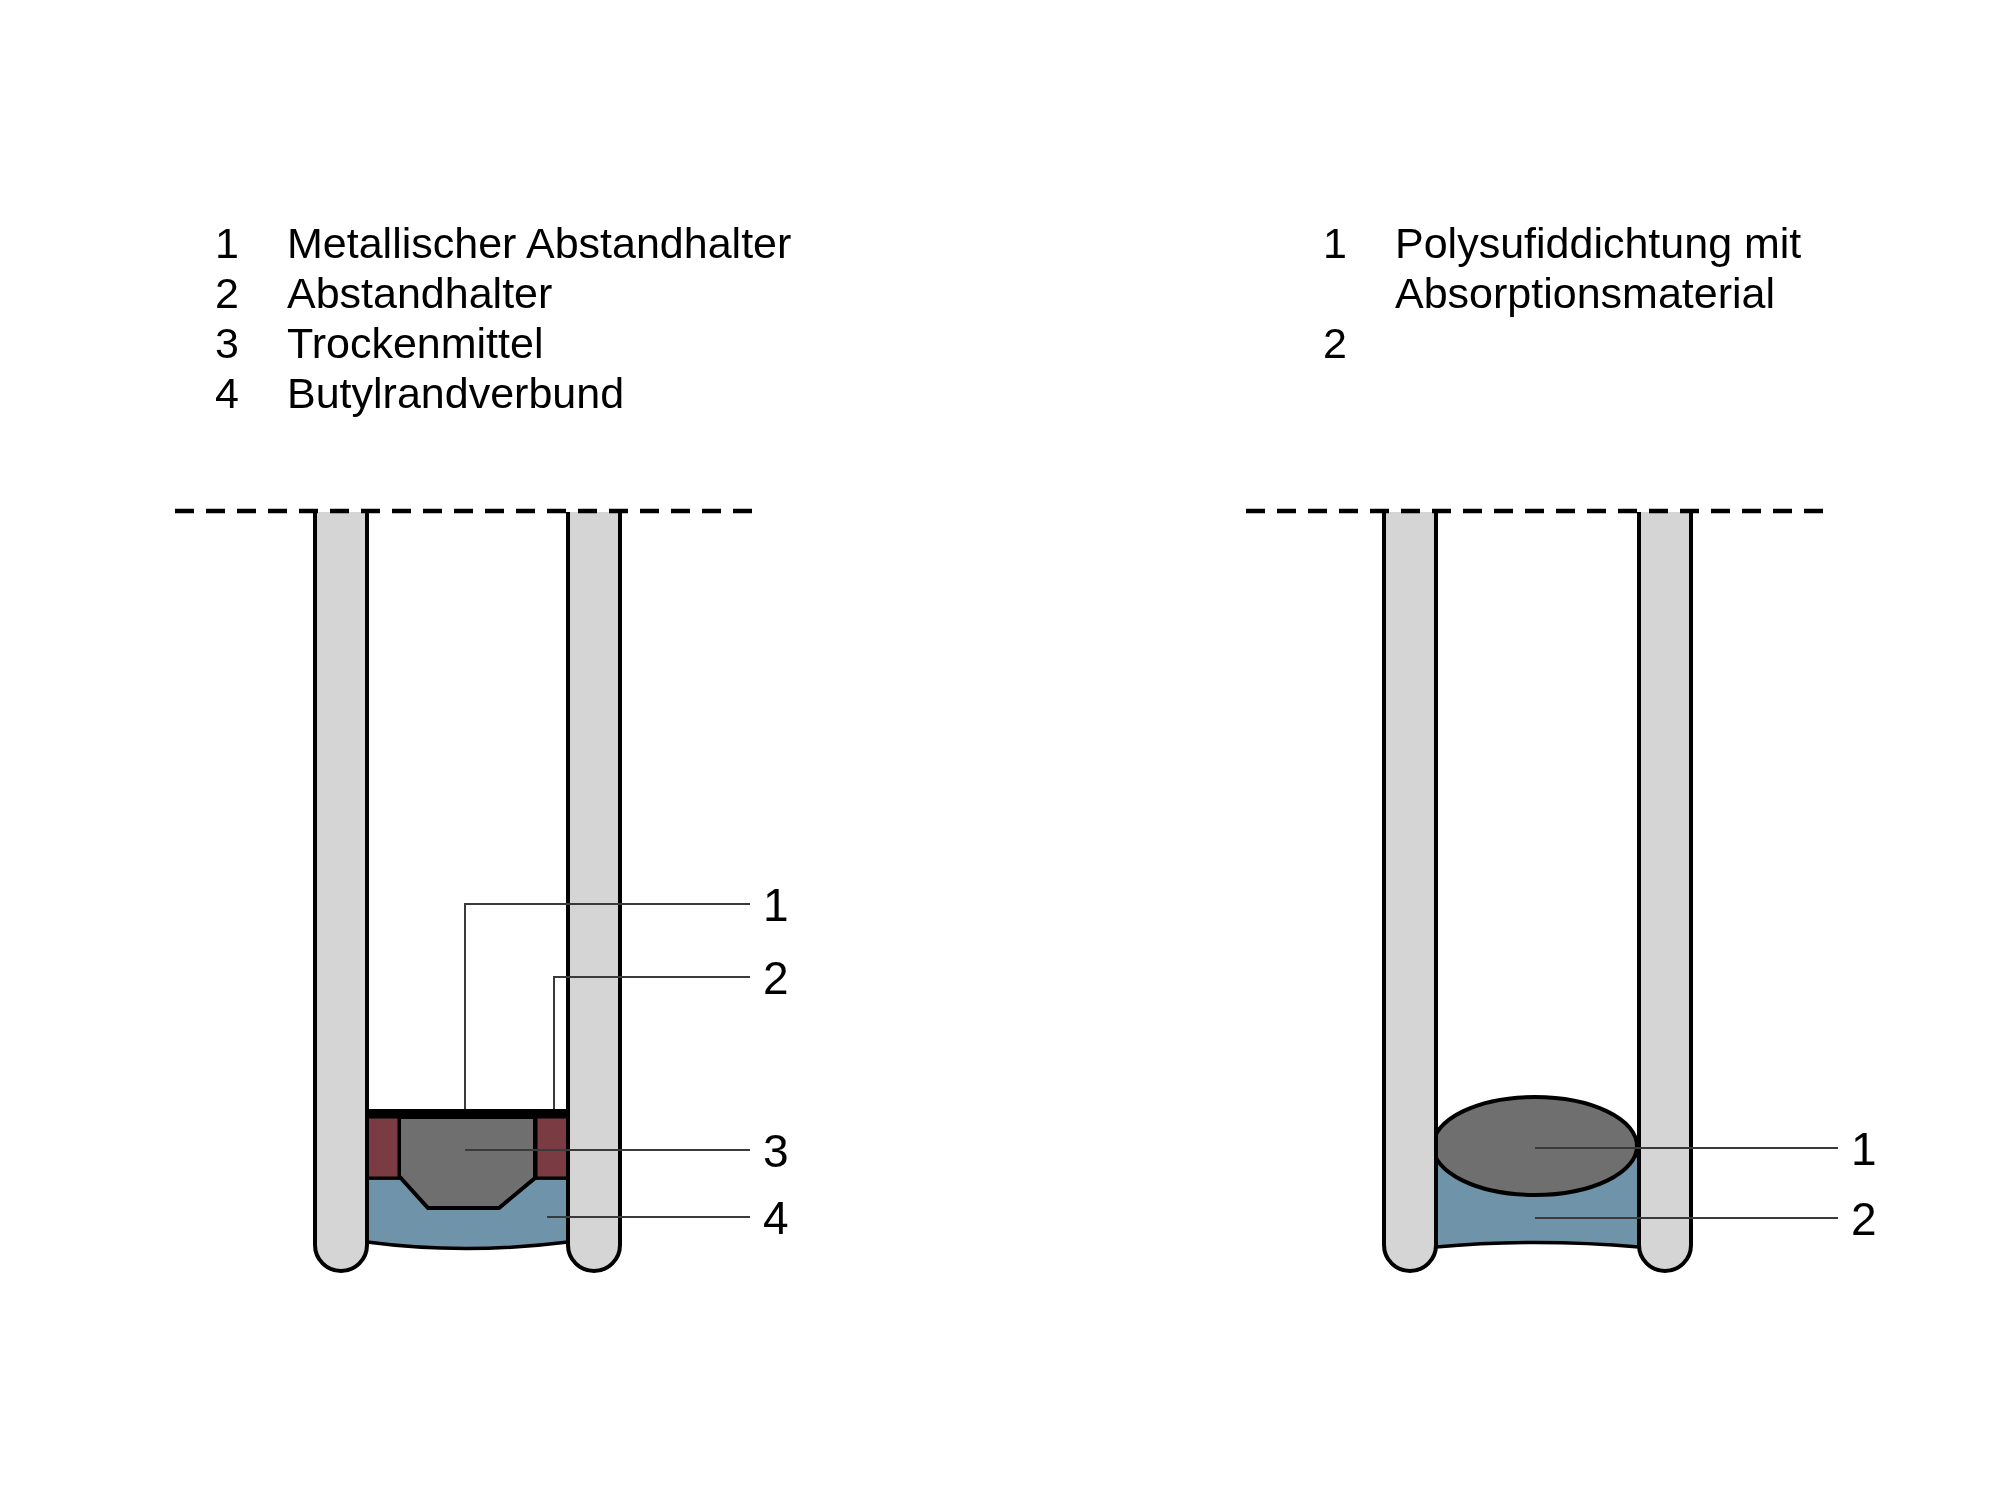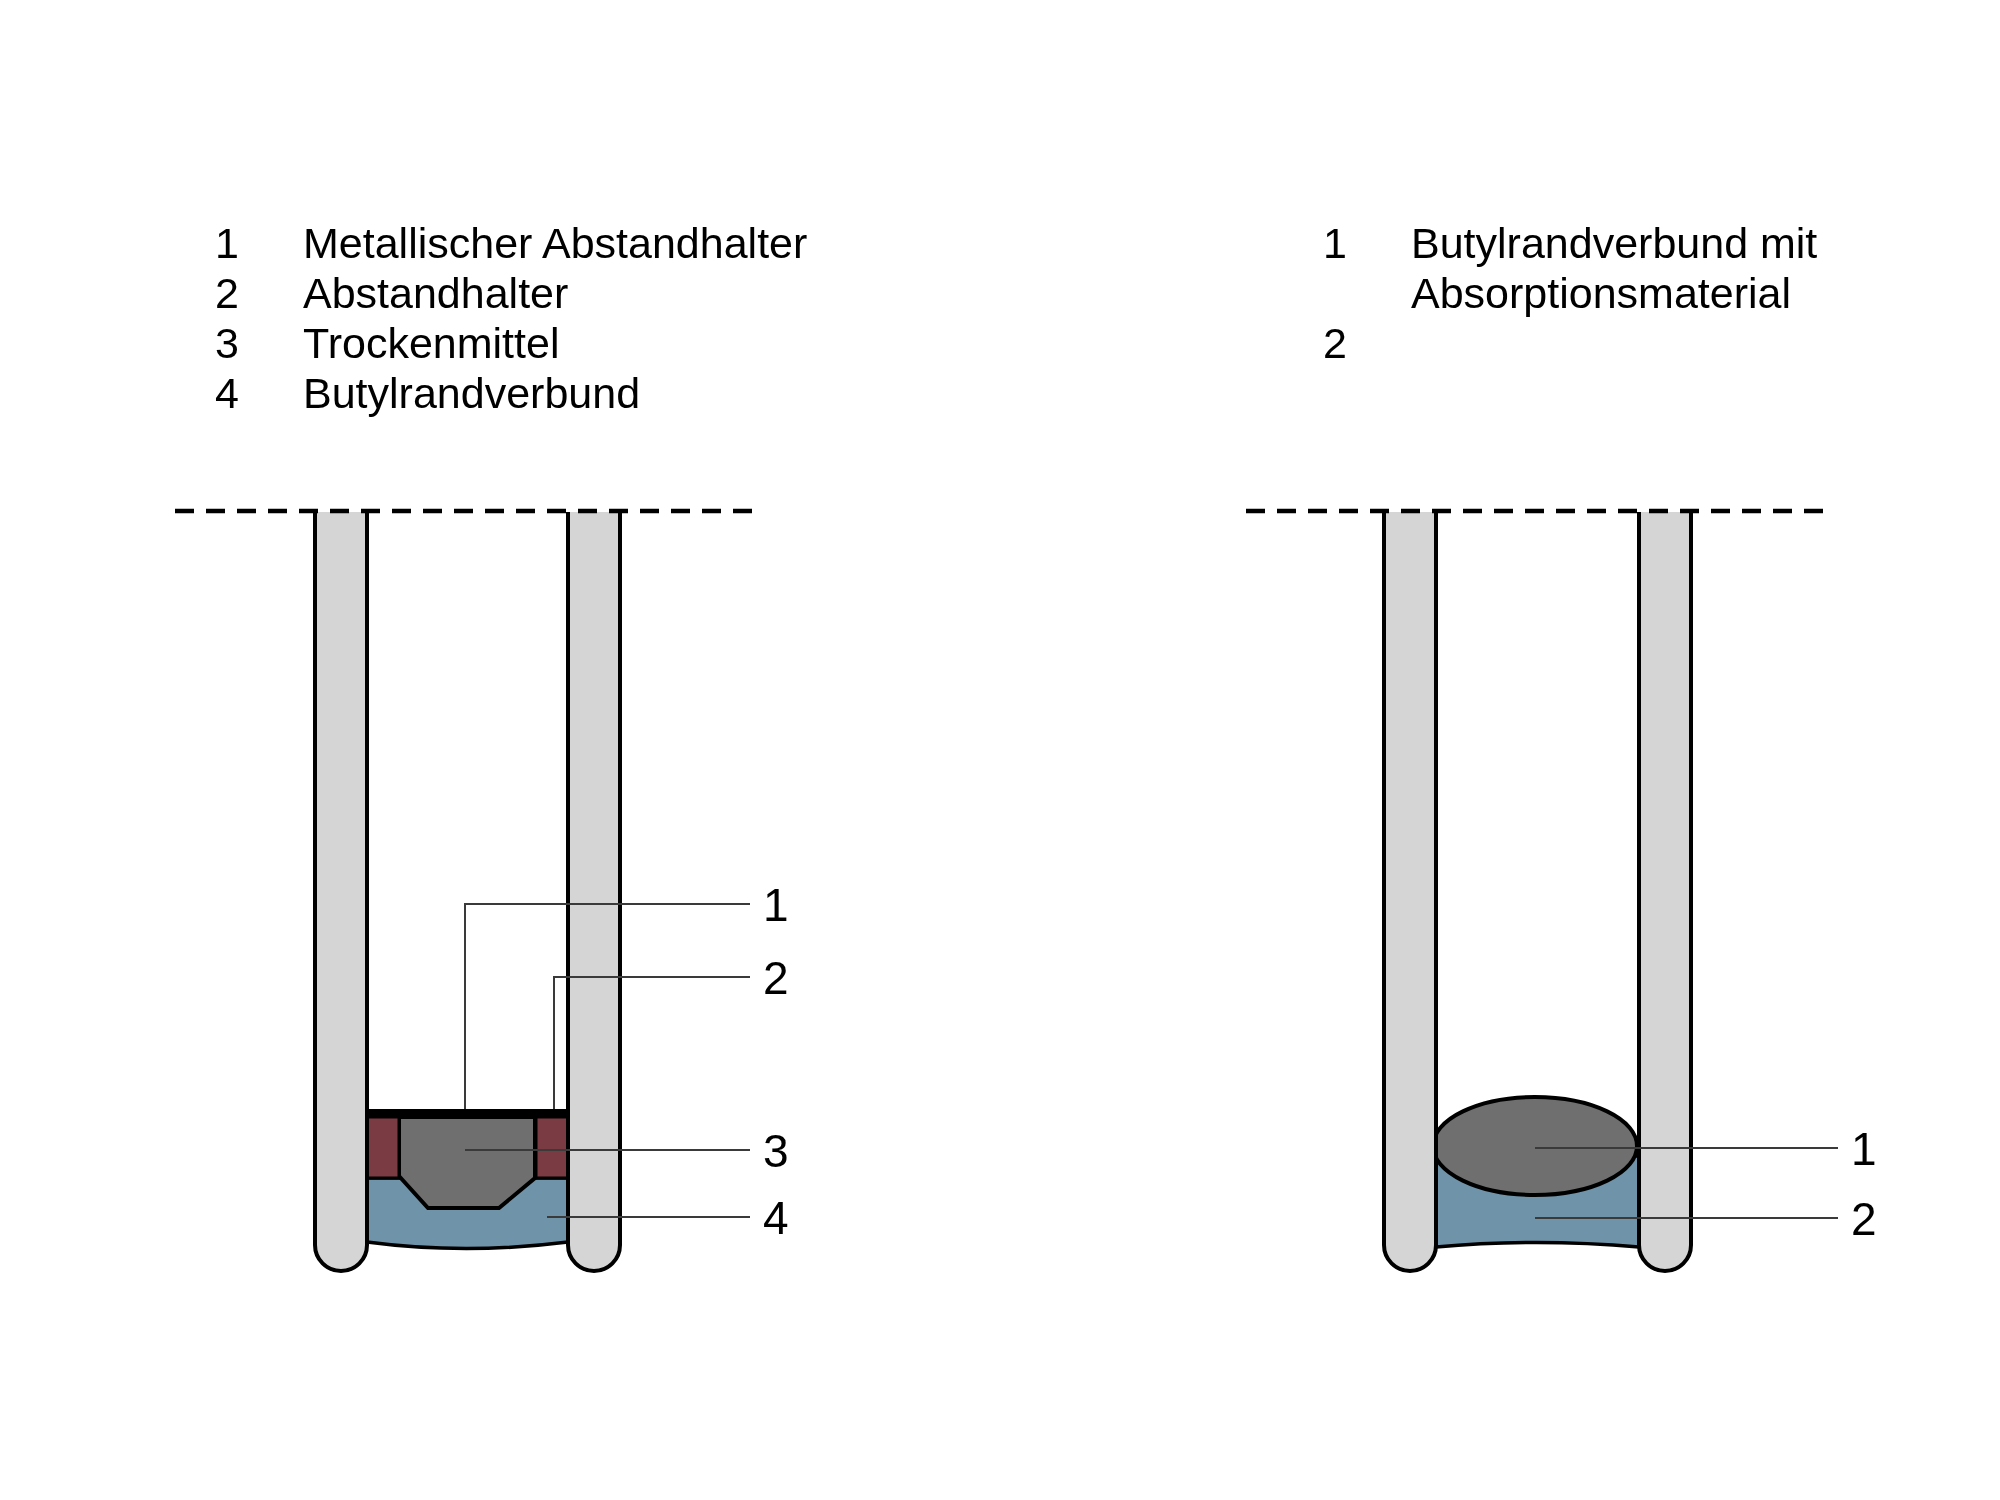--- a/index.html
+++ b/index.html
@@ -17,21 +17,21 @@
   .legend{
     position:absolute;
     font-size:43px;
     line-height:50px;
     white-space:nowrap;
   }
   .legend-left{left:215px;top:218px;}
   .legend-right{left:1323px;top:218px;}
   .legend-row{display:flex;}
   .legend-num{width:72px;flex:none;}
-  .legend-label{flex:none;margin-left:16px;}
+  .legend-label{flex:none;}
 
   .callout-label{
     position:absolute;
     font-size:46px;
     line-height:46px;
     transform:translateY(-50%);
     white-space:nowrap;
   }
   .cl-l1{left:763px;top:905px;}
   .cl-l2{left:763px;top:978px;}
@@ -100,21 +100,21 @@
     </div>
     <div class="legend-row">
       <span class="legend-num">4</span>
       <span class="legend-label">Butylrandverbund</span>
     </div>
   </div>
 
   <div class="legend legend-right">
     <div class="legend-row">
       <span class="legend-num">1</span>
-      <span class="legend-label">Butylrandverbund mit</span>
+      <span class="legend-label">Polysufiddichtung mit</span>
     </div>
     <div class="legend-row">
       <span class="legend-num"></span>
       <span class="legend-label">Absorptionsmaterial</span>
     </div>
     <div class="legend-row">
       <span class="legend-num">2</span>
     </div>
   </div>
 

